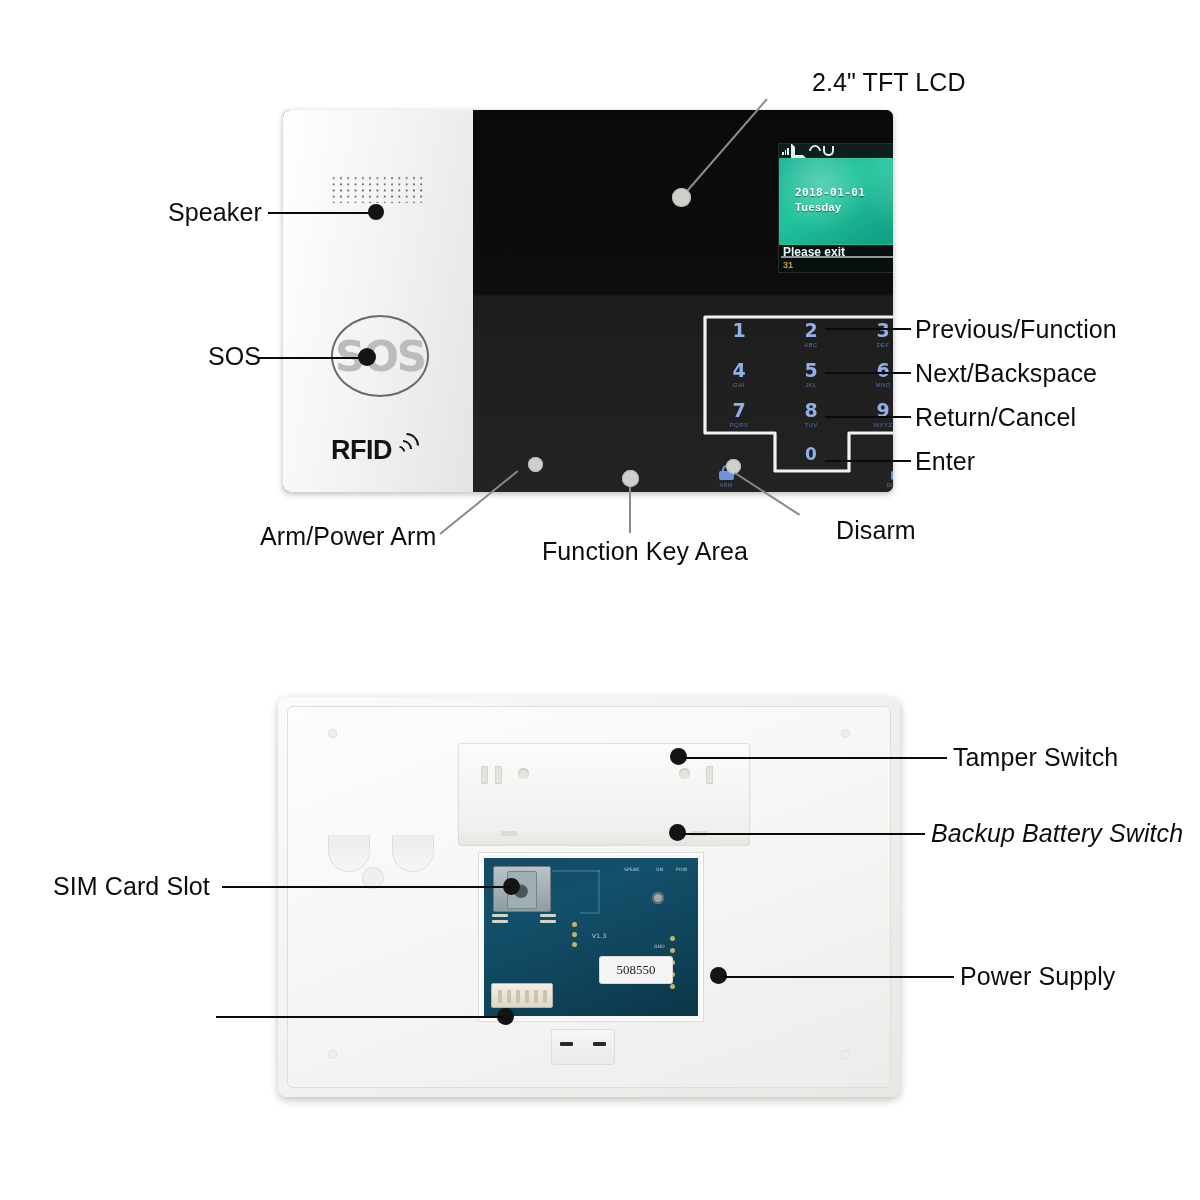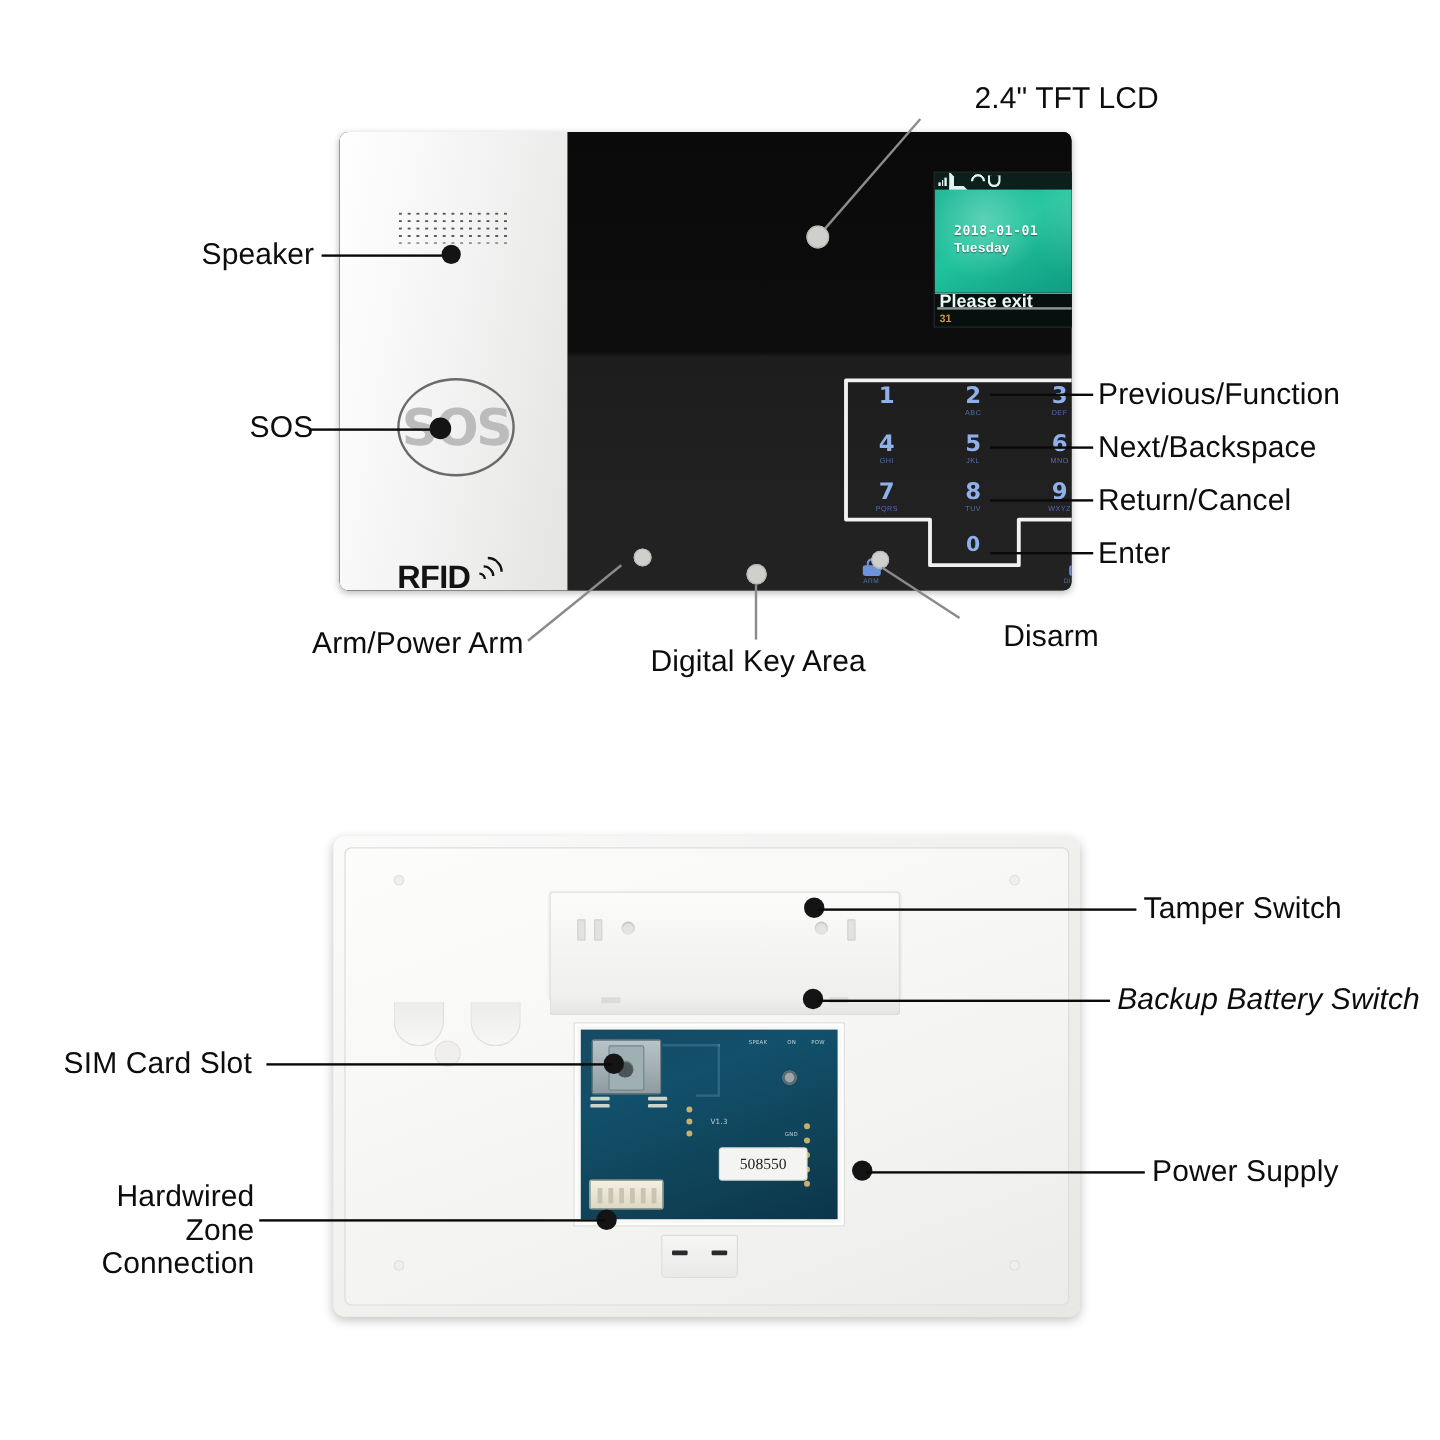--- a/index.html
+++ b/index.html
@@ -55,21 +55,21 @@
     border:2px solid #6a6a6a;border-radius:50%;
     display:flex;align-items:center;justify-content:center;
   }
   #sos-button .sostxt{
     font-size:42px;font-weight:700;color:#bcbcbc;letter-spacing:-2px;
     font-family:"DejaVu Sans", sans-serif;
   }
   
   #rfid-logo{
     position:absolute;left:48px;top:325px;
-    display:flex;align-items:flex-start;margin-top:31px;
+    display:flex;align-items:flex-start;
   }
   #rfid-logo .txt{font-size:27px;font-weight:700;color:#131313;letter-spacing:-0.5px;}
   #rfid-logo .waves{position:relative;width:24px;height:28px;margin-left:2px;margin-top:-5px;}
   #rfid-logo .waves span{
     position:absolute;border:2.6px solid #131313;border-radius:50%;
     border-color:#131313 transparent transparent transparent;
     transform:rotate(45deg);
   }
   #rfid-logo .waves span:nth-child(1){width:7px;height:7px;left:0px;top:16px;}
   #rfid-logo .waves span:nth-child(2){width:14px;height:14px;left:0px;top:10px;}
@@ -97,21 +97,21 @@
     background:
       radial-gradient(circle at 22% 28%, rgba(255,255,255,.28) 0%, rgba(255,255,255,0) 32%),
       radial-gradient(circle at 72% 20%, rgba(255,255,255,.18) 0%, rgba(255,255,255,0) 40%),
       linear-gradient(150deg,#16b694 0%,#1fc39c 35%,#13a386 70%,#0e8f78 100%);
   }
   #lcd-datebox{position:absolute;left:16px;top:28px;color:#ffffff;text-shadow:0 1px 1px rgba(0,0,0,.45);}
   #lcd-date{font-size:11px;font-weight:700;letter-spacing:.4px;font-family:"DejaVu Sans Mono", monospace;}
   #lcd-day{font-size:11px;font-weight:700;letter-spacing:.4px;margin-top:2px;font-family:Liberation Sans, sans-serif;}
   #lcd-statusline{
     position:absolute;left:0;right:0;bottom:14px;height:14px;
-    background:#06100f;color:#e9fbf6;font-size:15px;font-weight:700;
+    background:#06100f;color:#e9fbf6;font-size:12px;font-weight:700;
     display:flex;align-items:center;padding-left:4px;box-sizing:border-box;
     border-top:1px solid #1fc39c;
   }
   #lcd-countline{
     position:absolute;left:0;right:0;bottom:0;height:14px;
     background:#06100f;color:#cf9a3a;font-size:9px;font-weight:700;
     display:flex;align-items:center;padding-left:4px;box-sizing:border-box;
   }
   #lcd-countline .trackbar{
     position:absolute;left:2px;right:18px;top:-2px;height:2px;background:#cfcfcf;opacity:.7;
@@ -368,21 +368,21 @@
 
   <div class="leader" style="left:825px;top:460px;width:86px;"></div>
   <div class="lbl" style="left:915px;top:447px;">Enter</div>
 
   <div class="dot grey" style="left:528px;top:457px;width:15px;height:15px;"></div>
   <div class="leader" style="left:440px;top:533px;width:100px;transform:rotate(-39deg);background:#8a8a8a;"></div>
   <div class="lbl" style="left:260px;top:522px;">Arm/Power Arm</div>
 
   <div class="dot grey" style="left:622px;top:470px;width:17px;height:17px;"></div>
   <div class="leader" style="left:630px;top:486px;width:46px;transform:rotate(90deg);background:#8a8a8a;"></div>
-  <div class="lbl" style="left:542px;top:537px;">Digital Key Area</div>
+  <div class="lbl" style="left:542px;top:537px;">Function Key Area</div>
 
   <div class="dot grey" style="left:726px;top:459px;width:15px;height:15px;"></div>
   <div class="leader" style="left:735px;top:472px;width:77px;transform:rotate(33deg);background:#8a8a8a;"></div>
   <div class="lbl" style="left:836px;top:516px;">Disarm</div>
 
   <div id="back-panel">
     <div id="back-inner">
 
       <div class="screwhole" style="left:40px;top:22px;"></div>
       <div class="screwhole" style="right:40px;top:22px;"></div>
@@ -471,18 +471,14 @@
   <div class="dot" style="left:710px;top:967px;width:17px;height:17px;"></div>
   <div class="leader" style="left:722px;top:976px;width:232px;"></div>
   <div class="lbl" style="left:960px;top:962px;">Power Supply</div>
 
   <div class="dot" style="left:503px;top:878px;width:17px;height:17px;"></div>
   <div class="leader" style="left:222px;top:886px;width:288px;"></div>
   <div class="lbl" style="left:53px;top:872px;">SIM Card Slot</div>
 
   <div class="dot" style="left:497px;top:1008px;width:17px;height:17px;"></div>
   <div class="leader" style="left:216px;top:1016px;width:288px;"></div>
-  <div class="lbl two" style="left:22px;top:983px;width:190px;">
-    <span>Hardwired</span><br>
-    <span>Zone Connection</span>
-  </div>
 
 </div>
 
 </body></html>

